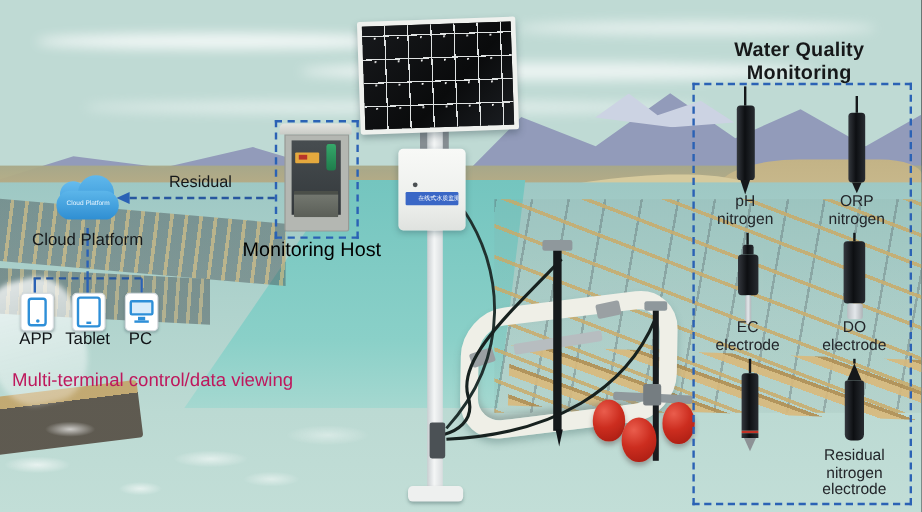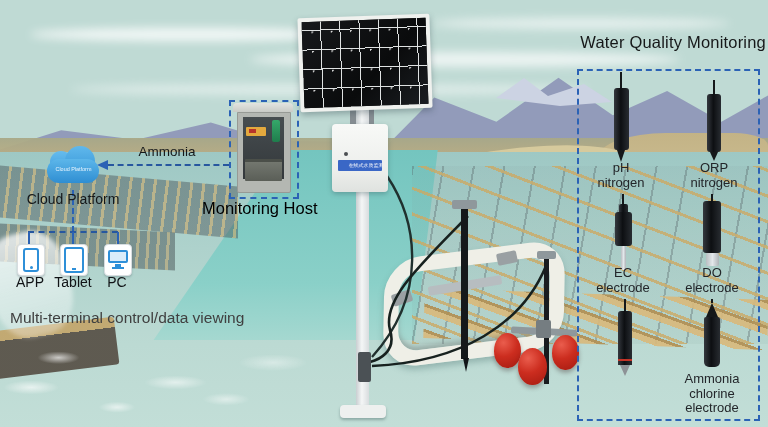--- a/index.html
+++ b/index.html
@@ -145,26 +145,26 @@
           border-bottom:14px solid #15181a;}
   .e-silver{background:linear-gradient(90deg,#b9bec2,#e3e7ea 50%,#aeb3b7);border-radius:2px;}
   .e-redline{height:2px;background:#c33327;}
   .e-graytip{width:0;height:0;border-left:5px solid transparent;border-right:5px solid transparent;
              border-top:11px solid #8d9296;}
   .e-label{position:absolute;text-align:center;font-size:13px;line-height:14.5px;color:#23262a;
            font-weight:500;z-index:8;}
 
   
   .txt{position:absolute;color:#15181a;z-index:8;}
-  .wqm-title{left:566px;top:33px;width:200px;text-align:right;font-size:16.5px;font-weight:400;
+  .wqm-title{left:566px;top:33px;width:200px;text-align:center;font-size:16.5px;font-weight:700;
              letter-spacing:.2px;color:#161819;}
   .eth-label{left:127px;top:144px;width:80px;text-align:center;font-size:13.5px;}
   .cloud-label{left:17px;top:191px;width:112px;text-align:center;font-size:14px;}
   .host-label{left:202px;top:199px;width:130px;font-size:16.5px;color:#000000;}
-  .caption{left:10px;top:309px;font-size:15.5px;color:#404040;}
+  .caption{left:10px;top:309px;font-size:15.5px;color:#be185d;}
   .term-label{position:absolute;top:274px;text-align:center;font-size:14px;color:#101316;z-index:8;}
   svg.cables{position:absolute;left:0;top:0;z-index:4;}
 </style>
 </head>
 <body>
 
 <div class="stage">
 
   <div class="abs sky"></div>
   <div class="abs cloudstreak" style="left:30px;top:28px;width:320px;height:13px;opacity:.8"></div>
@@ -225,21 +225,21 @@
   <div class="abs cab-yellow">
       <i></i>
     </div>
   <div class="abs cab-green"></div>
   <div class="abs cab-battery"></div>
   <div class="abs dash-box" style="left:229px;top:100px;width:66px;height:95px"></div>
   <div class="txt host-label">Monitoring Host</div>
 
   <div class="abs dash-h" style="left:108px;top:164px;width:121px"></div>
   <div class="abs arrow-left" style="left:97px;top:160px"></div>
-  <div class="txt eth-label">Ammonia</div>
+  <div class="txt eth-label">Residual</div>
   <div class="abs cloud-b1"></div>
   <div class="abs cloud-b2"></div>
   <div class="abs cloud-body"></div>
   <div class="abs cloud-text"><span>Cloud Platform</span></div>
   <div class="txt cloud-label">Cloud Platform</div>
 
   <div class="abs dash-v" style="left:72px;top:190px;height:42px"></div>
   <div class="abs dash-h" style="left:28px;top:231px;width:90px"></div>
   <div class="abs dash-v" style="left:28px;top:232px;height:12px"></div>
   <div class="abs dash-v" style="left:72px;top:232px;height:12px"></div>
@@ -298,15 +298,15 @@
   <div class="electrode" style="left:697px;top:299px">
     <div class="wire" style="height:4px"></div>
     <div class="e-cone"></div>
     <div class="e-body" style="width:16px;height:50px;border-radius:2px 2px 5px 5px"></div>
   </div>
 
   <div class="e-label" style="left:591px;top:161px;width:60px">pH nitrogen</div>
   <div class="e-label" style="left:684px;top:161px;width:60px">ORP nitrogen</div>
   <div class="e-label" style="left:593px;top:266px;width:60px">EC electrode</div>
   <div class="e-label" style="left:682px;top:266px;width:60px">DO electrode</div>
-  <div class="e-label" style="left:677px;top:372px;width:70px">Ammonia chlorine electrode</div>
+  <div class="e-label" style="left:677px;top:372px;width:70px">Residual nitrogen electrode</div>
 
 </div>
 
 </body></html>

